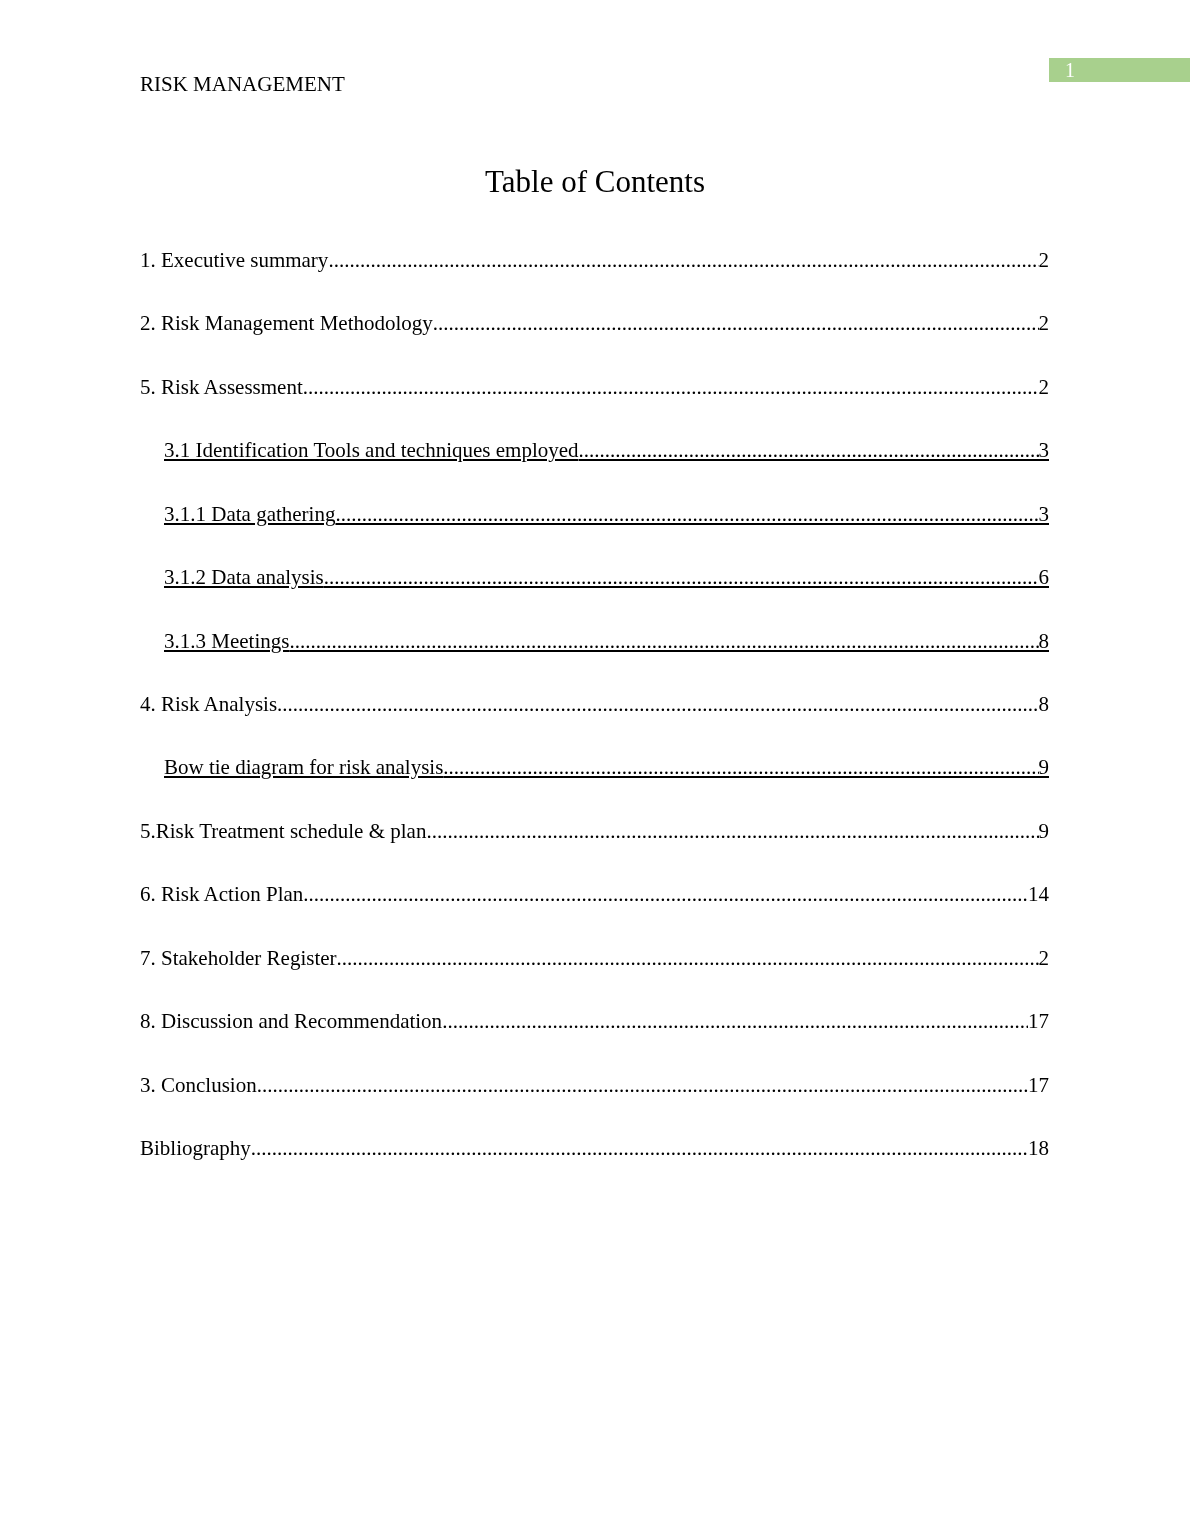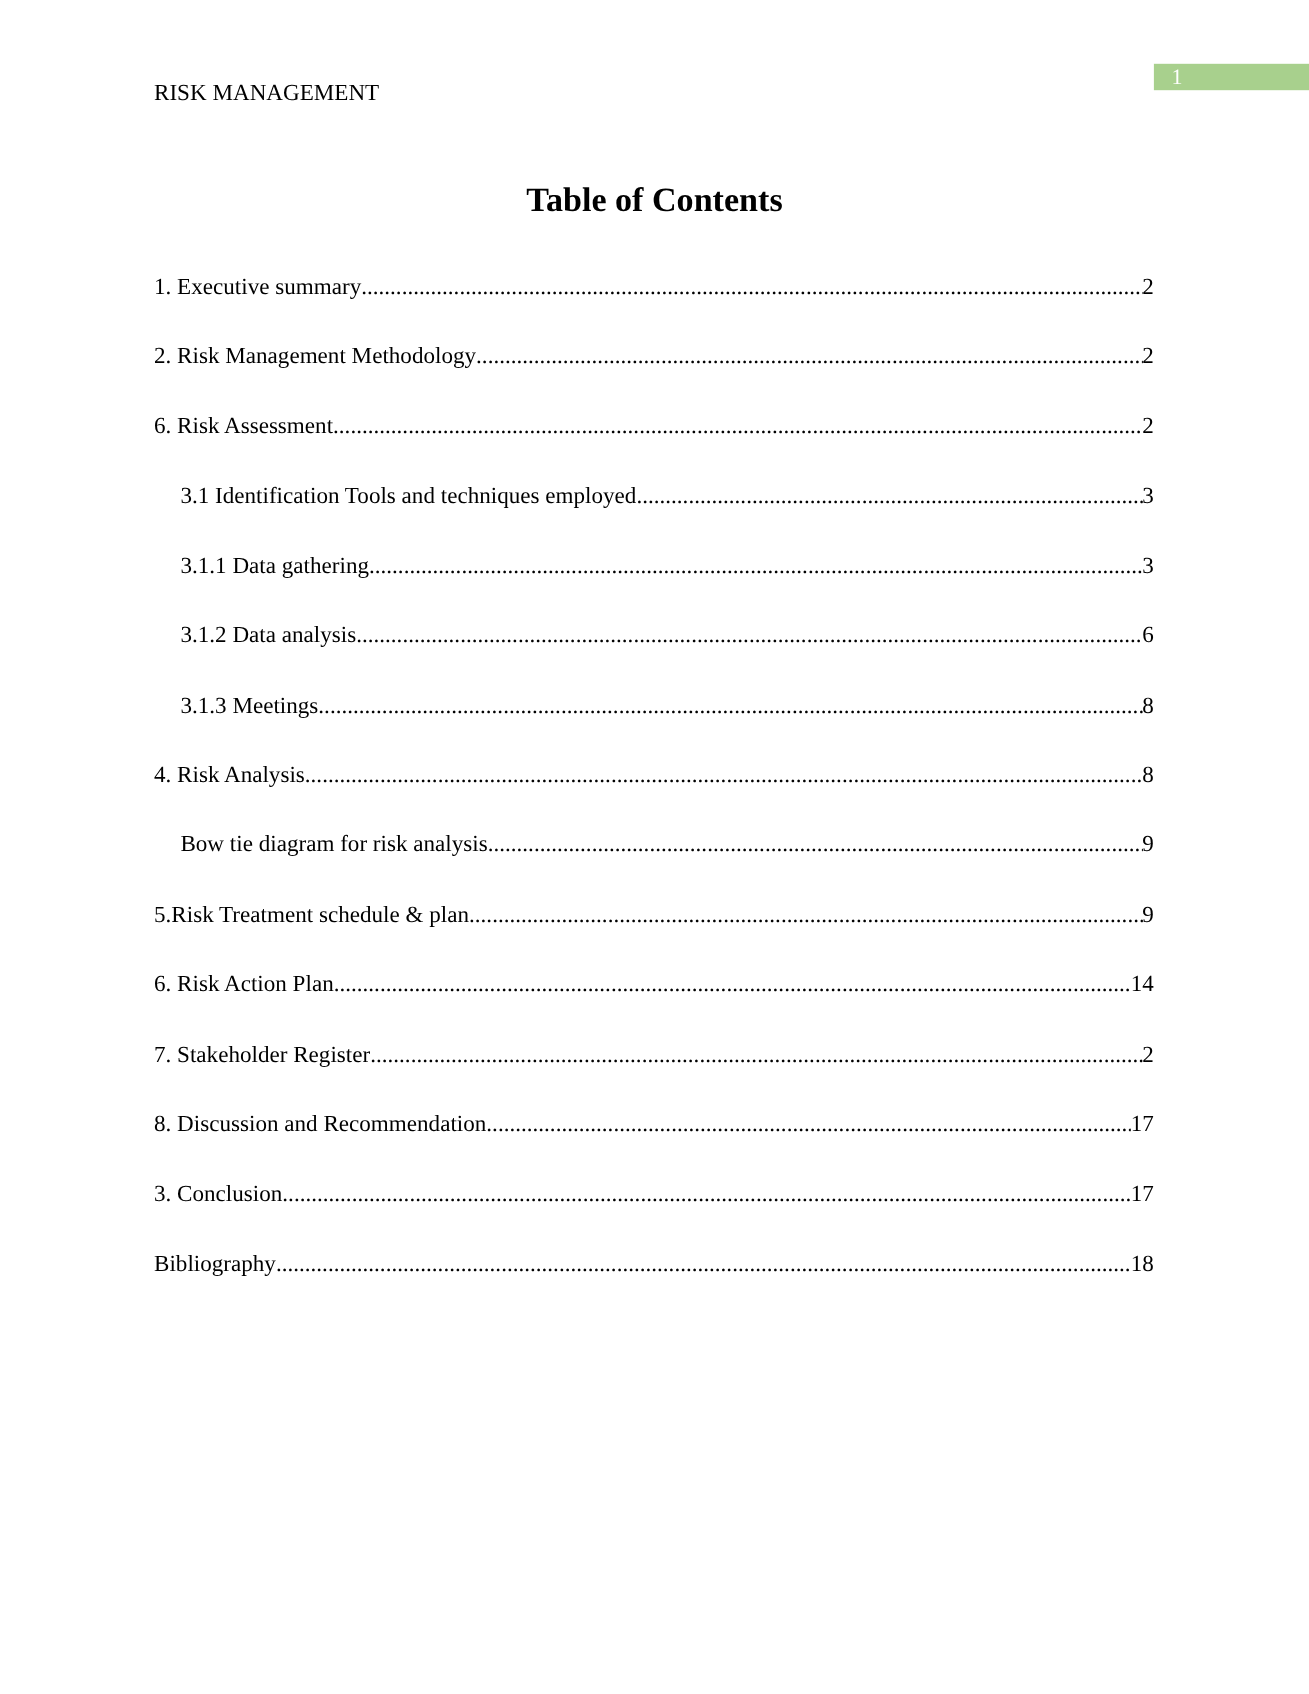--- a/index.html
+++ b/index.html
@@ -3,25 +3,25 @@
 <meta charset="utf-8">
 <style>
   html, body { margin:0; padding:0; background:#ffffff; }
   body { width:1190px; height:1540px; position:relative; overflow:hidden;
          font-family:"Liberation Serif", serif; color:#000; }
   .page-num-box { position:absolute; left:1049px; top:58px; width:141px; height:24px;
                   background:#a8d08d; }
   .page-num { position:absolute; left:16px; top:0px; font-size:20px; line-height:24px; color:#ffffff; }
   .running-head { position:absolute; left:140px; top:71px; font-size:21px; line-height:26px;text-align:center; }
   .toc-title { position:absolute; left:0; width:1190px; top:163px; text-align:center;
-               font-size:31px; font-weight:bold; line-height:38px; }
+               font-size:31px; font-weight:normal; line-height:38px; }
   .toc { position:absolute; left:140px; top:202px; width:909px; }
   .toc-entry { position:absolute; left:0; width:909px; height:28px; display:flex;
                align-items:baseline; font-size:21px; line-height:28px; white-space:nowrap; overflow:hidden;margin-top:44px; }
-  .toc-entry.lvl2 { left:24px; width:885px; }
+  .toc-entry.lvl2 { left:24px; width:885px;text-decoration:underline; }
   .toc-label { flex:0 0 auto; }
   .toc-dots { flex:1 1 auto; overflow:hidden; white-space:nowrap; }
   .toc-dots::before { content:"........................................................................................................................................................................................................................................................."; }
   .toc-page { flex:0 0 auto; }
 </style>
 </head>
 <body>
 
 <div class="page-num-box">
   <span class="page-num">1</span>
@@ -35,21 +35,21 @@
     <span class="toc-label">1. Executive summary</span>
       <span class="toc-dots"></span>
       <span class="toc-page">2</span>
   </div>
   <div class="toc-entry" style="top:63px">
     <span class="toc-label">2. Risk Management Methodology</span>
       <span class="toc-dots"></span>
       <span class="toc-page">2</span>
   </div>
   <div class="toc-entry" style="top:127px">
-    <span class="toc-label">6. Risk Assessment</span>
+    <span class="toc-label">5. Risk Assessment</span>
       <span class="toc-dots"></span>
       <span class="toc-page">2</span>
   </div>
   <div class="toc-entry lvl2" style="top:190px">
     <span class="toc-label">3.1 Identification Tools and techniques employed</span>
       <span class="toc-dots"></span>
       <span class="toc-page">3</span>
   </div>
   <div class="toc-entry lvl2" style="top:254px">
     <span class="toc-label">3.1.1 Data gathering</span>

